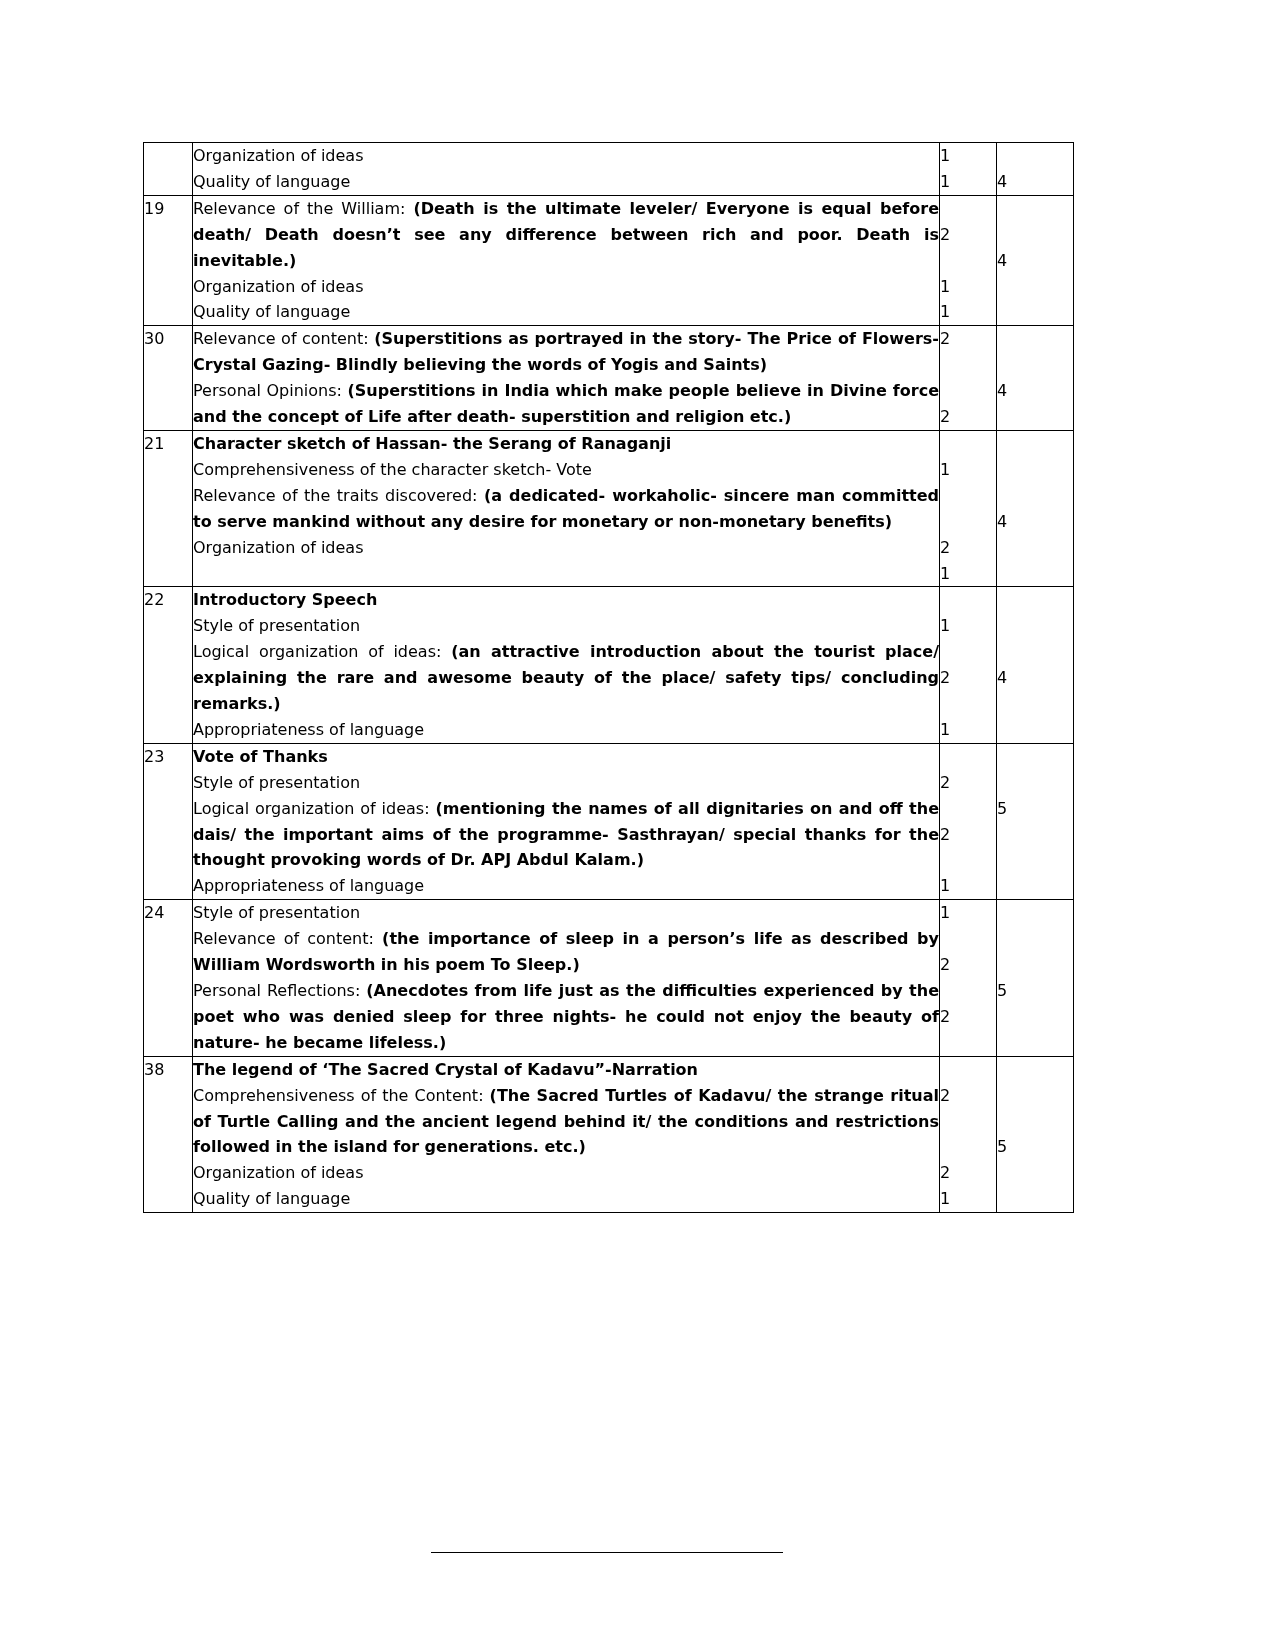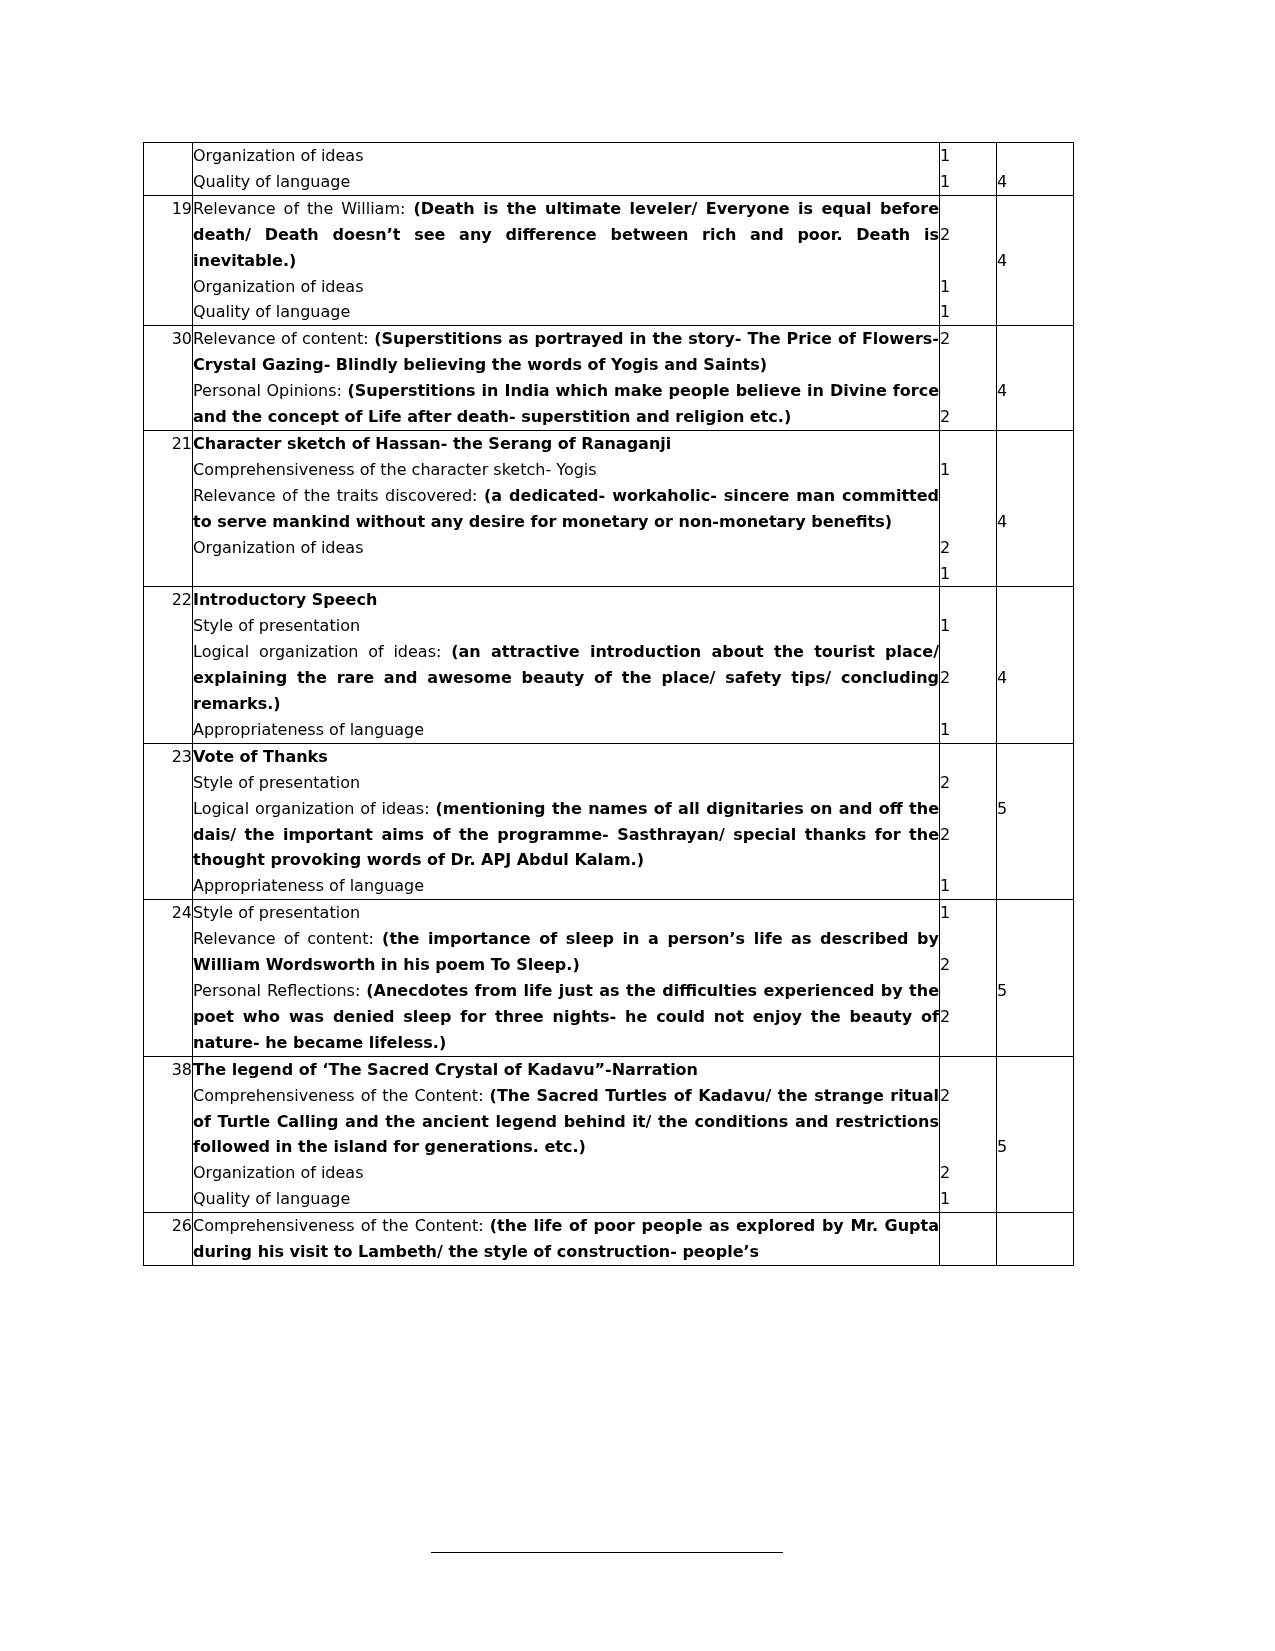--- a/index.html
+++ b/index.html
@@ -36,21 +36,21 @@
   table.marks col.c-total  { width: 77px; }
 
   table.marks td {
     border: 1.4px solid #000000;
     vertical-align: top;
     padding: 0;
     font-size: 16px;
     line-height: 1.62;
   }
   td.no {
-    text-align: right;
+    text-align: left;
     padding: 5px 0 5px 8px;
     font-size: 18.2px;
   }
   td.desc {
     padding: 5px 9px 6px 9px;
     text-align: justify;
     text-justify: inter-word;
   }
   td.sub, td.total {
     padding: 5px 0 5px 7px;
@@ -145,21 +145,21 @@
           <span class="spacer">0</span>
             <span class="spacer">0</span>
           <span class="tline">4</span>
         </td>
       </tr>
 
       <tr>
         <td class="no">21</td>
         <td class="desc">
           <span class="lineitem b">Character sketch of Hassan- the Serang of Ranaganji</span>
-          <span class="lineitem"><span>Comprehensiveness of the character sketch- Yogis</span></span>
+          <span class="lineitem"><span>Comprehensiveness of the character sketch- Vote</span></span>
           <span>Relevance of the traits discovered: </span><span class="b">(a dedicated- workaholic- sincere man committed to serve mankind without any desire for monetary or non-monetary benefits)</span>
           <span class="lineitem"><span>Organization of ideas</span></span>
         </td>
         <td class="sub">
           <span class="spacer">0</span>
           <span class="subcell">1</span>
           <span class="spacer">0</span>
           <span class="spacer">0</span>
           <span class="subcell">2</span>
           <span class="subcell">1</span>
@@ -258,26 +258,18 @@
           <span class="subcell">1</span>
         </td>
         <td class="total">
           <span class="spacer">0</span>
             <span class="spacer">0</span>
             <span class="spacer">0</span>
           <span class="tline">5</span>
         </td>
       </tr>
 
-      <tr>
-        <td class="no">26</td>
-        <td class="desc">
-          <span>Comprehensiveness of the Content: </span><span class="b">(the life of poor people as explored by Mr. Gupta during his visit to Lambeth/ the style of construction- people’s</span>
-        </td>
-        <td class="sub"></td>
-        <td class="total"></td>
-      </tr>
 
     </tbody>
   </table>
 
   <div class="bottom-rule"></div>
 </div>
 
 </body></html>

